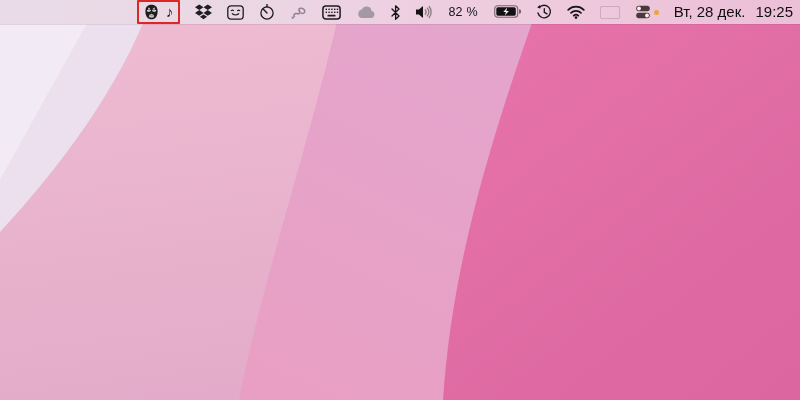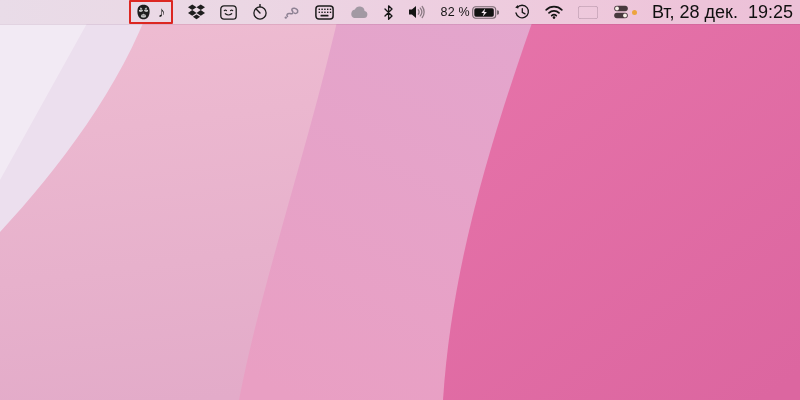--- a/index.html
+++ b/index.html
@@ -16,24 +16,24 @@
     display:flex;align-items:center;justify-content:flex-end;
     gap:15px;padding-right:7px;box-sizing:border-box;
   }
   .mb-item{display:flex;align-items:center;flex:0 0 auto;line-height:0;}
   .redbox{
     border:2px solid #dc2722;border-radius:1px;
     display:flex;align-items:center;gap:7px;padding:2px 5px;margin-left:-4px;
   }
   .note-glyph{font-size:15px;font-weight:bold;color:#161616;line-height:14px;}
   .pct{font-size:12.5px;color:#141414;line-height:14px;letter-spacing:.2px;}
-  .batt-group{display:flex;align-items:flex-end;gap:2px;}
+  .batt-group{display:flex;align-items:flex-start;gap:16px;}
   .tg-group{display:flex;align-items:center;gap:3px;}
   .dot{width:5px;height:5px;border-radius:50%;background:#eda43e;}
-  .clock{font-size:18px;color:#101010;line-height:14px;display:flex;gap:10px;white-space:nowrap;}
+  .clock{font-size:15px;color:#101010;line-height:14px;display:flex;gap:10px;white-space:nowrap;}
   .flag{
     width:20px;height:13px;border-radius:3px;overflow:hidden;
     box-shadow:0 0 0 .5px rgba(60,40,60,.35) inset;display:flex;flex-direction:column;
   }
   .flag div{flex:1;}
   .f-w{background:#f2f0ee;}.f-b{background:#34539f;}.f-r{background:#ce3a41;}
   svg{display:block;}
 </style>
 </head>
 <body>

